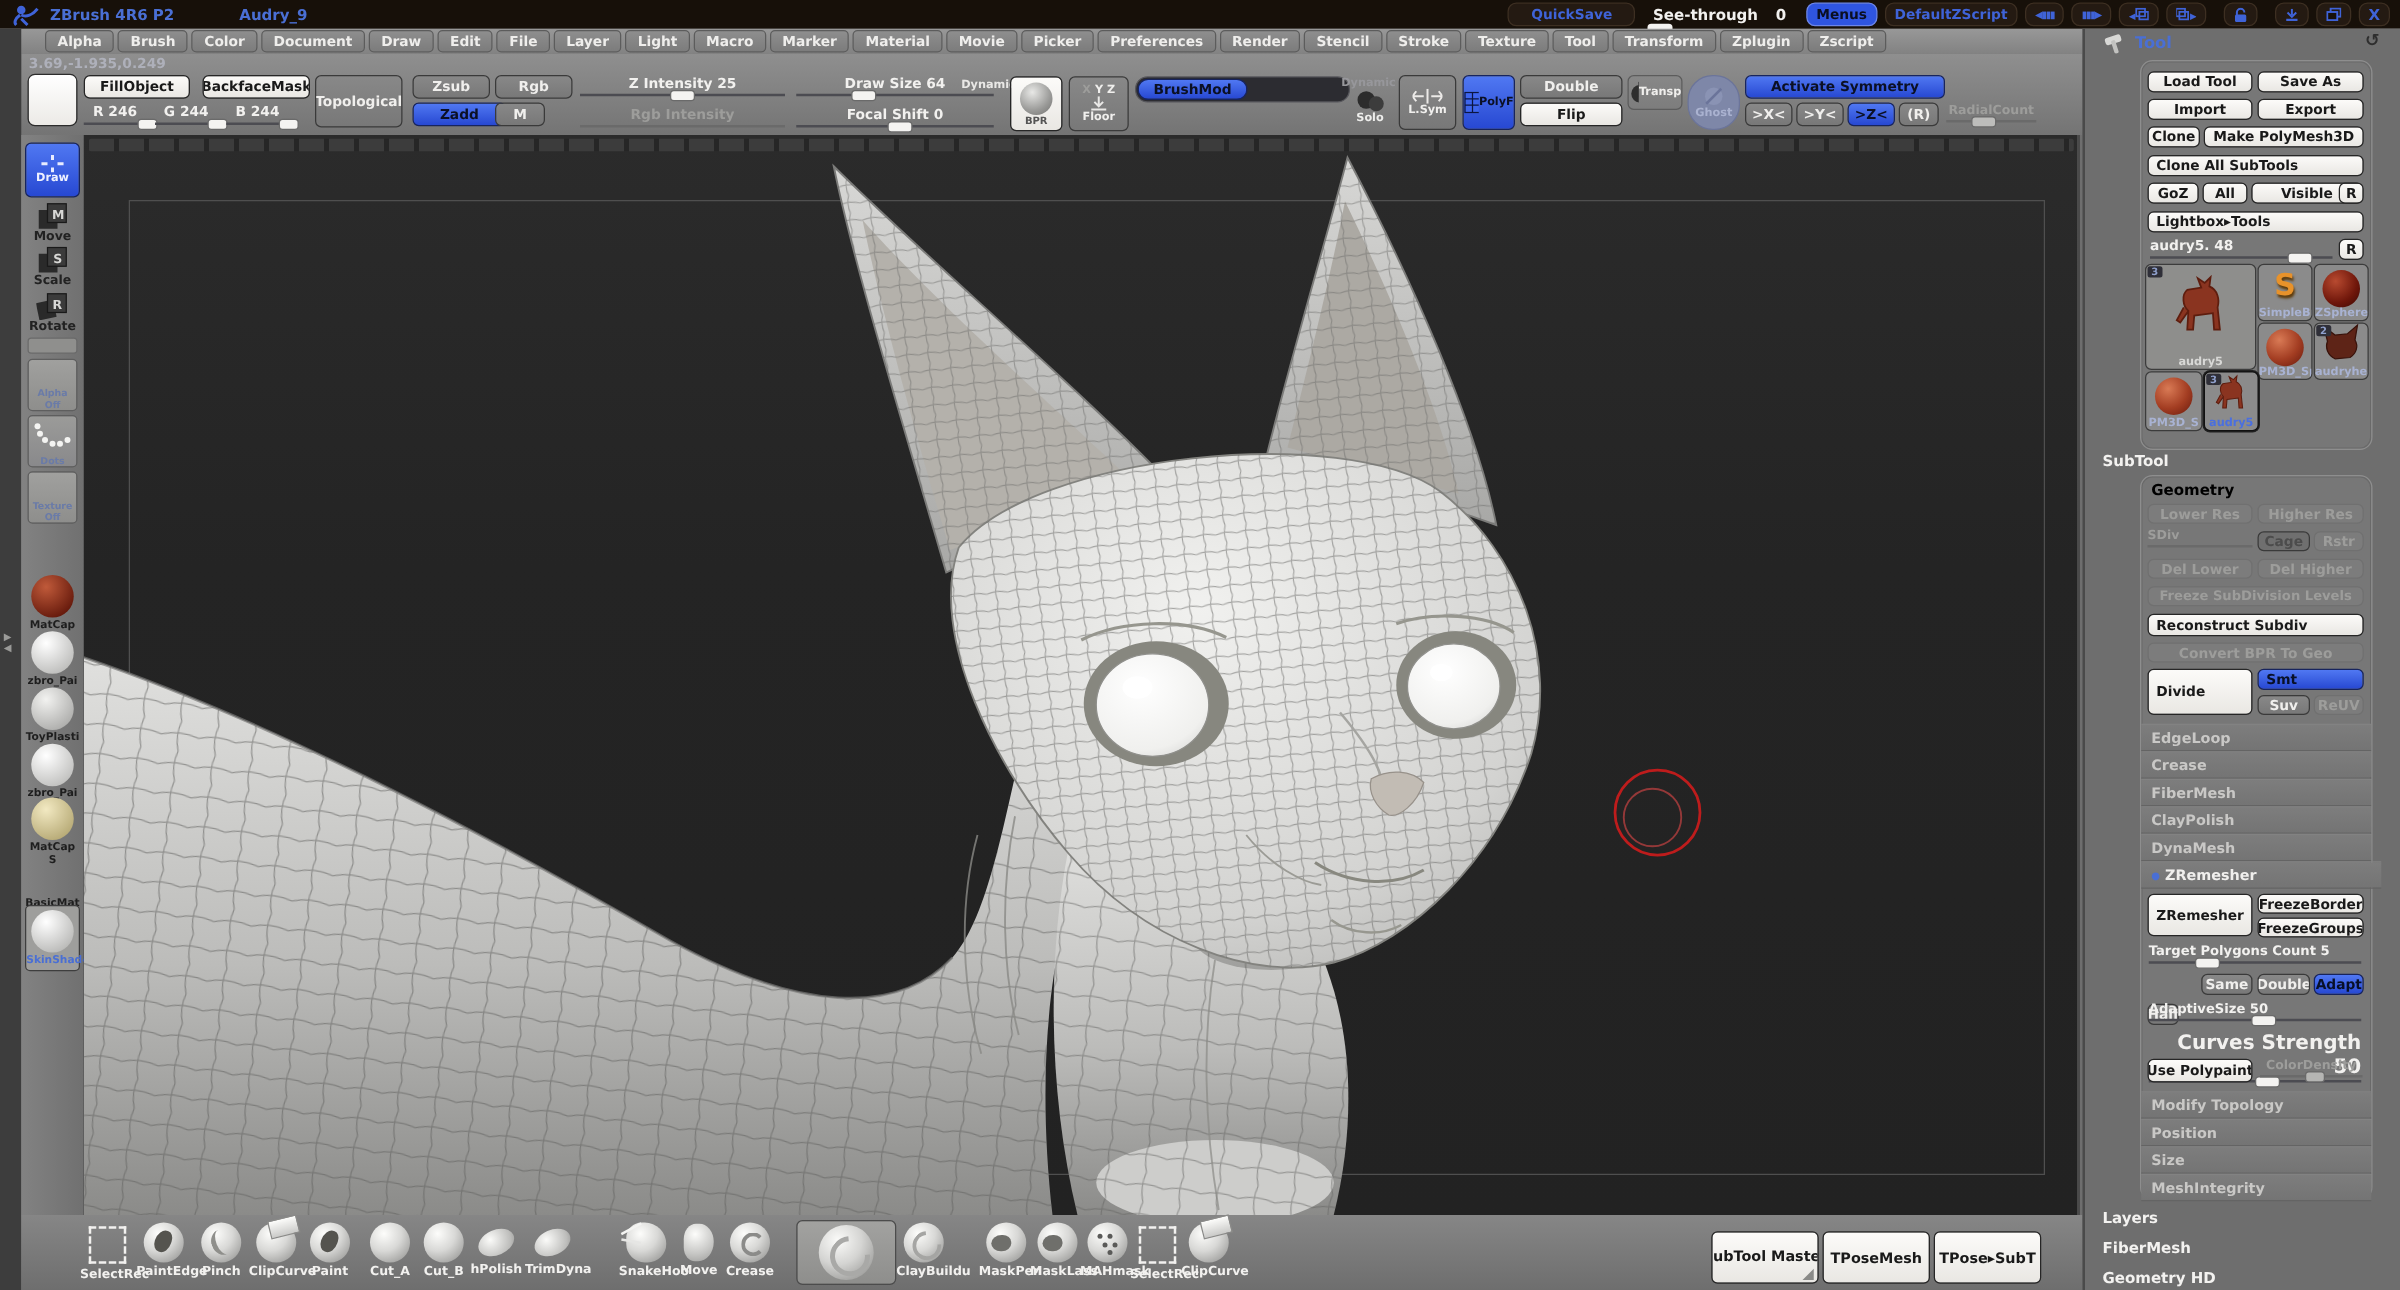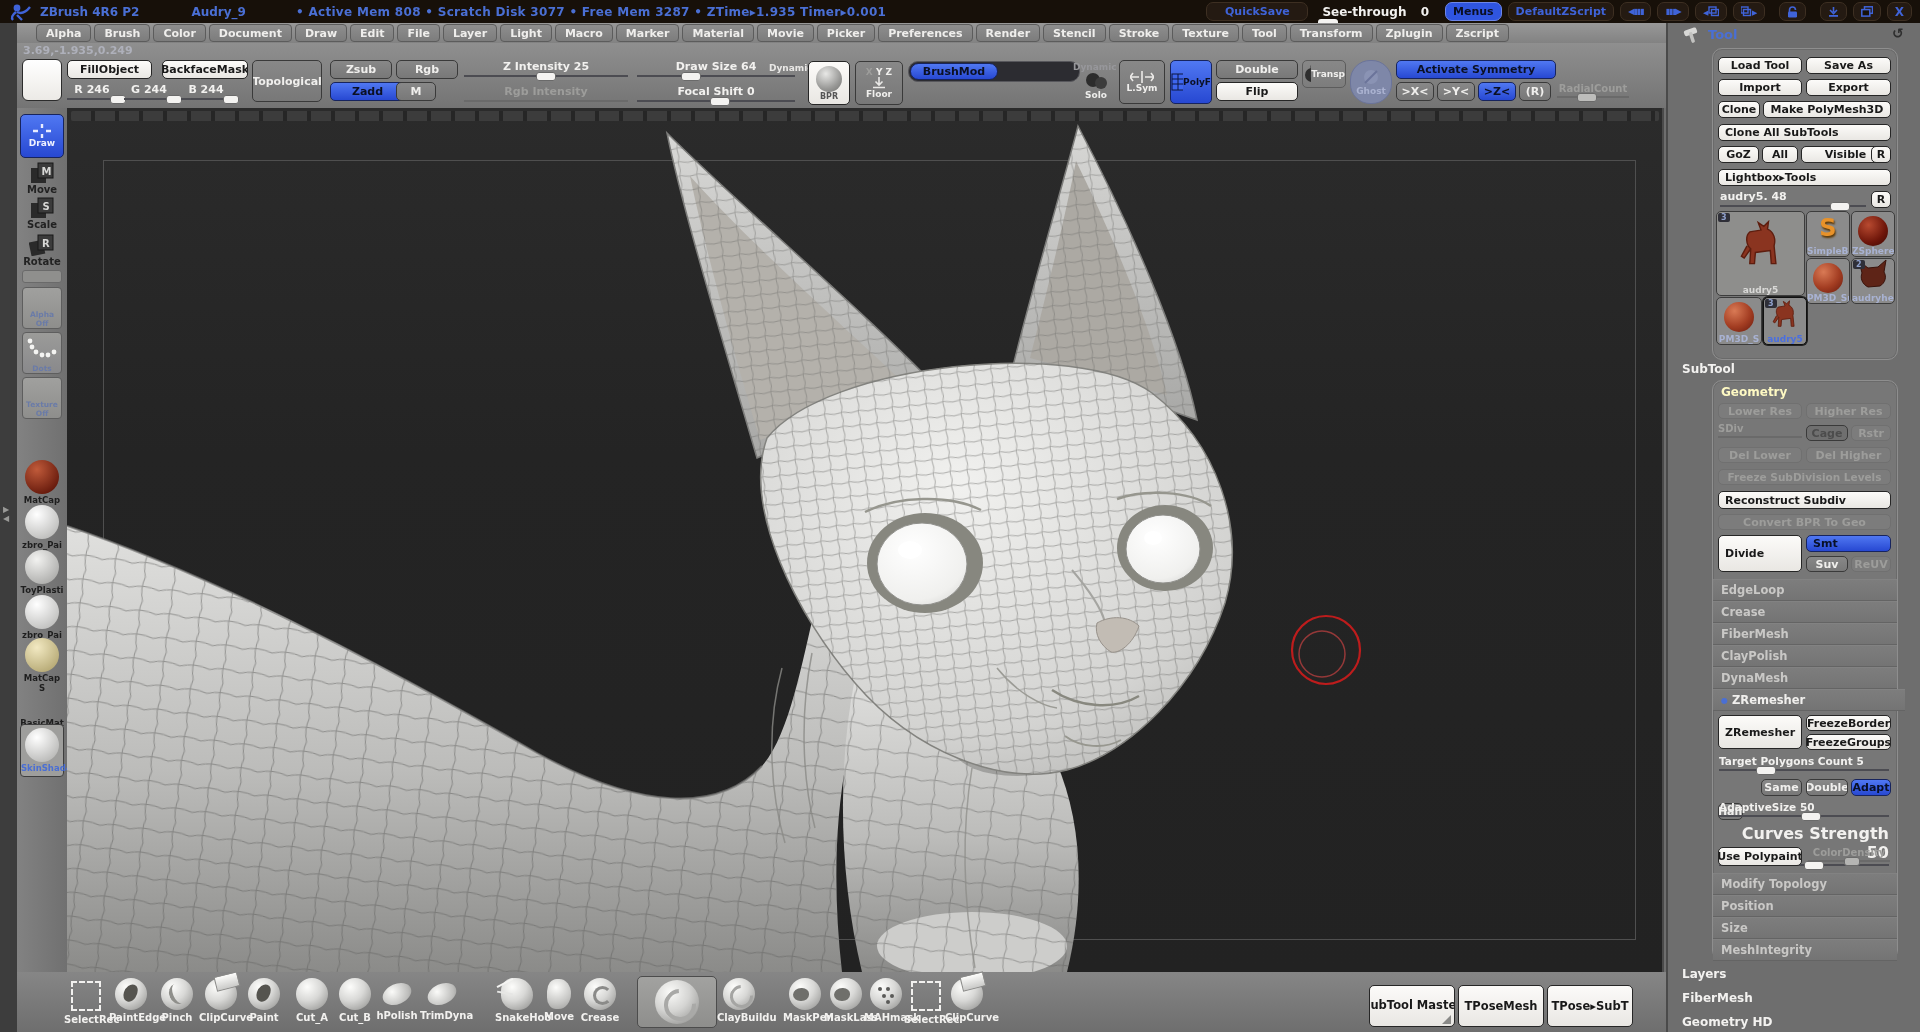--- a/index.html
+++ b/index.html
@@ -74,21 +74,20 @@
 </head>
 <body>
 
 <div class="abs" id="titlebar">
   <svg class="ico" width="26" height="18" style="margin:0 6px 0 8px">
     <circle cx="9" cy="5" r="3.4" fill="#3f63d8"></circle>
     <path d="M8,9 C4,12 3,15 5,17 M9,9 C13,11 18,9 22,4 M9,12 L14,17" stroke="#3f63d8" stroke-width="2.4" fill="none"></path>
   </svg>
   <span class="t">ZBrush 4R6 P2</span>
   <span class="t" style="margin-left:52px">Audry_9</span>
-  <span class="t" style="margin-left:50px;letter-spacing:.3px">• Active Mem 808  • Scratch Disk 3077  • Free Mem 3287  • ZTime▸1.935  Timer▸0.001</span>
   <div style="flex:1"></div>
   <div class="tbtn" style="width:86px">QuickSave</div>
   <div style="position:relative;margin-left:14px;color:#f2f1ef;font-size:12px">
     <span>See-through</span>
     <span style="margin-left:10px">0</span>
     <div style="position:absolute;left:-4px;bottom:-7px;width:20px;height:7px;border-radius:3px;background:#f4f3f1"></div>
   </div>
   <div class="tbtn" style="background:#2f55e0;color:#0a0f22;border-color:#6d86e8;margin-left:16px">Menus</div>
   <div class="tbtn">DefaultZScript</div>
   <div class="tbtn" style="font-size:8px;letter-spacing:-1px">◀▮▮▮</div>
@@ -661,21 +660,21 @@
           <div class="tl" style="color:#4a6fe0">audry5</div>
         </div>
       </div>
   </div>
 
   <div class="shdr" style="top:337px">
       <span>SubTool</span>
     </div>
 
   <div class="panelbox" style="left:44px;top:357px;width:184px;height:578px">
-    <div class="abs" style="left:8px;top:4px;font-size:12px;color:#fef9c3">Geometry</div>
+    <div class="abs" style="left:8px;top:4px;font-size:12px;color:#000000">Geometry</div>
     <div class="b dis" style="left:5px;top:22px;width:84px;height:16px">Lower Res</div>
     <div class="b dis" style="left:93px;top:22px;width:85px;height:16px">Higher Res</div>
     <div class="sl dis2" style="left:5px;top:42px;width:84px">
       <div class="lab" style="text-align:left;font-size:10px">SDiv</div>
         <div class="line"></div>
     </div>
     <div class="b" style="left:93px;top:44px;width:42px;height:16px;background:#6f6f6f;color:#4c4c4c">Cage</div>
     <div class="b dis" style="left:138px;top:44px;width:40px;height:16px">Rstr</div>
     <div class="b dis" style="left:5px;top:66px;width:84px;height:16px">Del Lower</div>
     <div class="b dis" style="left:93px;top:66px;width:85px;height:16px">Del Higher</div>

